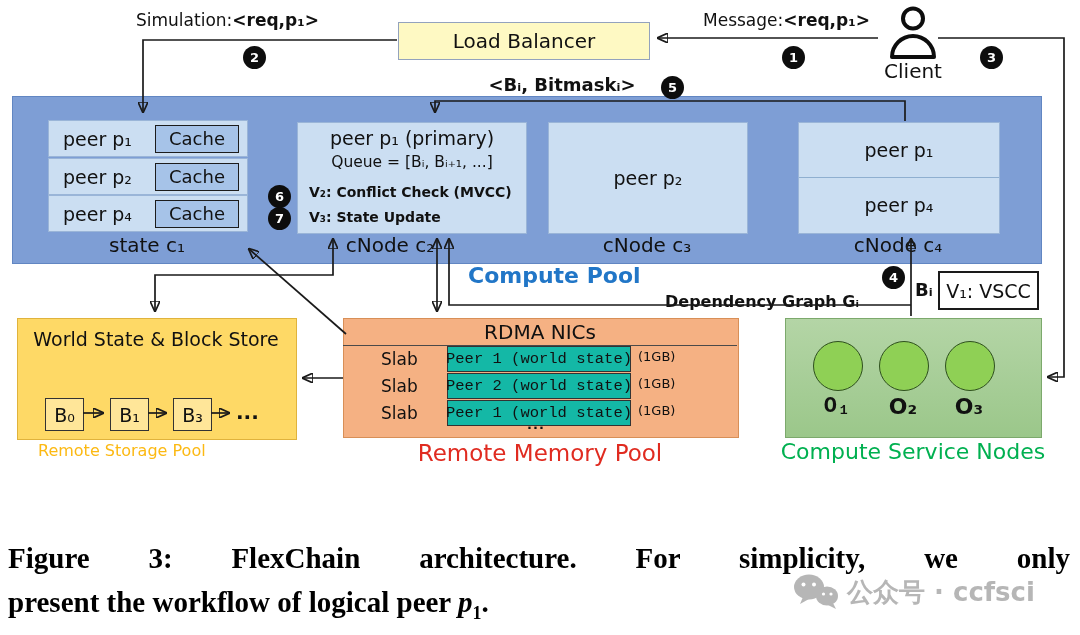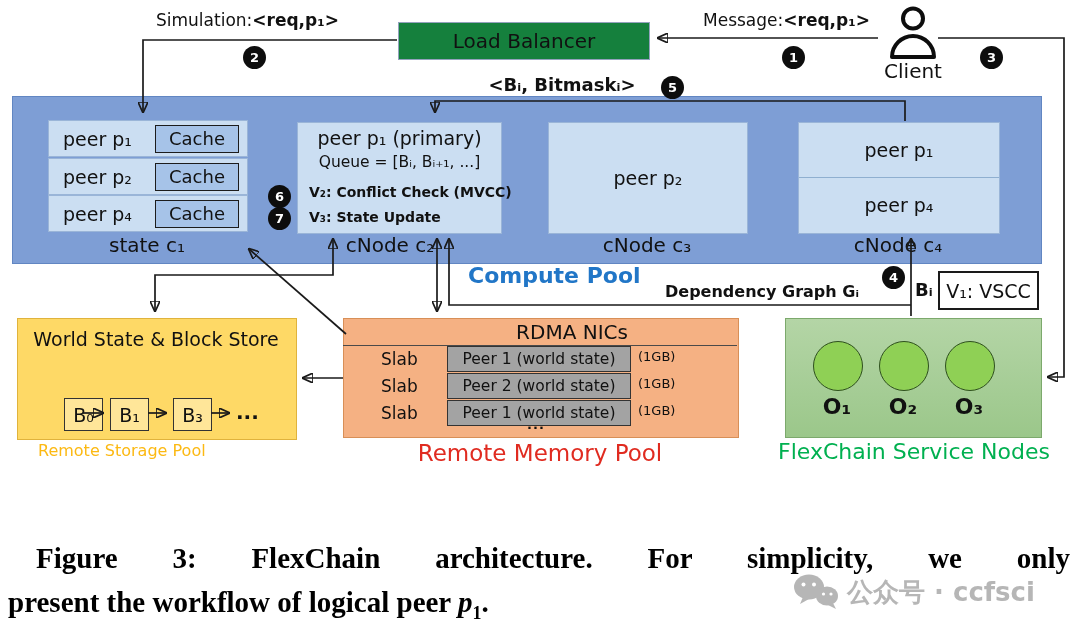--- a/index.html
+++ b/index.html
@@ -7,70 +7,70 @@
           font-family:"DejaVu Sans","Liberation Sans",sans-serif;color:#111;}
   .abs{position:absolute;}
   .nowrap{white-space:nowrap;}
   .ctr{text-align:center;}
   
   svg.wires{position:absolute;left:0;top:0;width:1080px;height:635px;z-index:5;pointer-events:none;}
   svg.wires path, svg.wires line{stroke:#1a1a1a;stroke-width:1.7;fill:none;}
   
   .toplabel{font-size:17px;line-height:1.15;}
   .toplabel b{font-weight:700;}
-  .lb-box{left:398px;top:22px;width:250px;height:36px;background:#15803d;border:1px solid #93a2bd;
+  .lb-box{left:398px;top:22px;width:250px;height:36px;background:#fef9c3;border:1px solid #93a2bd;
           display:flex;align-items:center;justify-content:center;font-size:20px;z-index:2;}
   .badge{width:23px;height:23px;border-radius:50%;background:#0d0d0d;color:#fff;display:flex;
          align-items:center;justify-content:center;font-size:13px;font-weight:700;z-index:10;}
   .bitmask{font-size:18px;font-weight:700;}
   .client-lbl{font-size:20px;}
   
   .pool{left:12px;top:96px;width:1028px;height:166px;background:#7e9ed5;border:1.5px solid #6186c2;z-index:1;}
   .nodebox{position:absolute;background:#cbdef2;border:1px solid #9ab5d8;z-index:2;}
   .peer-row{position:absolute;left:48px;width:198px;height:35px;background:#cbdef2;border:1px solid #9ab5d8;
             display:flex;align-items:center;z-index:2;}
   .peer-row .ptxt{font-size:19px;margin-left:14px;flex:0 0 auto;white-space:nowrap;}
   .cache{margin-left:auto;margin-right:8px;width:82px;height:26px;background:#a6c3e8;border:1.5px solid #1c1c1c;
          display:flex;align-items:center;justify-content:center;font-size:18px;}
   .cnode-lbl{font-size:20px;z-index:2;}
   .c2-title{font-size:19px;}
   .c2-queue{font-size:15.5px;}
   .c2-step{font-size:14px;font-weight:600;white-space:nowrap;}
   .pool-lbl{font-size:22px;font-weight:600;color:#2176c7;z-index:2;}
-  .depgraph{font-size:16px;font-weight:700;z-index:2;}
+  .depgraph{font-size:16px;font-weight:700;z-index:2;margin-top:10px;}
   .bi-lbl{font-size:18px;font-weight:700;z-index:6;}
   .vscc{left:938px;top:271px;width:97px;height:35px;background:#fff;border:2px solid #1a1a1a;
         display:flex;align-items:center;justify-content:center;font-size:19px;z-index:2;}
   
   .storage{left:17px;top:318px;width:278px;height:120px;background:#fed966;border:1px solid #e0b33c;z-index:1;}
   .storage-title{font-size:19px;z-index:2;}
   .blk{position:absolute;width:37px;height:31px;background:#ffe699;border:1.5px solid #333;
        display:flex;align-items:center;justify-content:center;font-size:19px;z-index:2;}
   .chain-dots{font-size:20px;font-weight:700;z-index:2;}
   .storage-lbl{font-size:16px;color:#fcb913;z-index:2;}
   
   .memory{left:343px;top:318px;width:394px;height:118px;background:#f5b183;border:1px solid #d88f57;z-index:1;}
   .rdma-title{font-size:20px;z-index:2;}
   .rdma-div{left:343px;top:345px;width:394px;height:0;border-top:1.5px solid #4a4a4a;z-index:2;}
   .slab-lbl{font-size:17px;z-index:2;}
-  .slab-box{position:absolute;left:447px;width:182px;height:24px;background:#a3a3a3;border:1.5px solid #333;
-            display:flex;align-items:center;justify-content:center;font-size:15.5px;z-index:2;white-space:nowrap;}
+  .slab-box{position:absolute;left:447px;width:182px;height:24px;background:#14b8a6;border:1.5px solid #333;
+            display:flex;align-items:center;justify-content:center;font-size:15.5px;z-index:2;white-space:nowrap;font-family:Liberation Mono, monospace;}
   .gb-lbl{font-size:13px;z-index:2;}
   .mem-dots{font-size:13px;font-weight:700;letter-spacing:1px;z-index:2;}
   .memory-lbl{font-size:23px;color:#e02b20;z-index:2;}
   
   .ordering{left:785px;top:318px;width:255px;height:118px;background:linear-gradient(#b4d5a6,#9bc78a);
             border:1px solid #7ca96c;z-index:1;}
   .onode{position:absolute;width:48px;height:48px;border-radius:50%;background:#8fd055;border:1.5px solid #2e4f1e;z-index:2;}
   .onode-lbl{font-size:22px;font-weight:600;z-index:2;}
   .ordering-lbl{font-size:22px;color:#00b050;z-index:2;}
   
   .caption{left:8px;top:536px;width:1062px;font-family:"Liberation Serif","DejaVu Serif",serif;
            font-weight:700;font-size:29px;line-height:44px;color:#000;z-index:2;}
-  .caption .l1{text-align:justify;text-align-last:justify;margin-left:28px;}
+  .caption .l1{text-align:justify;text-align-last:justify;}
   .caption i{font-family:"Liberation Serif","DejaVu Serif",serif;}
   .caption sub{font-size:0.62em;}
   
   .watermark{left:793px;top:574px;display:flex;align-items:center;gap:8px;color:#b6b6b6;font-size:26px;z-index:3;white-space:nowrap;font-weight:bold;}
 </style>
 </head>
 <body>
 
 <div class="canvas">
 
@@ -83,21 +83,21 @@
   <div class="peer-row" style="top:158px;">
     <span class="ptxt">peer p₂</span>
     <span class="cache">Cache</span>
   </div>
   <div class="peer-row" style="top:195px;">
     <span class="ptxt">peer p₄</span>
     <span class="cache">Cache</span>
   </div>
   <div class="abs cnode-lbl ctr nowrap" style="left:47px;top:233px;width:200px;">state c₁</div>
 
-  <div class="nodebox" style="left:297px;top:122px;width:203px;height:110px;">
+  <div class="nodebox" style="left:297px;top:122px;width:203px;height:110px;padding-left:25px;">
     <div class="abs c2-title ctr nowrap" style="left:0;top:4px;width:100%;">peer p₁ (primary)</div>
     <div class="abs c2-queue ctr nowrap" style="left:0;top:30px;width:100%;">Queue = [Bᵢ, Bᵢ₊₁, ...]</div>
     <div class="abs c2-step" style="left:11px;top:61px;">V₂: Conflict Check (MVCC)</div>
     <div class="abs c2-step" style="left:11px;top:86px;">V₃: State Update</div>
   </div>
   <div class="abs cnode-lbl ctr nowrap" style="left:290px;top:233px;width:200px;">cNode c₂</div>
 
   <div class="nodebox" style="left:548px;top:122px;width:198px;height:110px;display:flex;align-items:center;justify-content:center;font-size:19px;">
     <span>peer p₂</span>
   </div>
@@ -106,49 +106,49 @@
   <div class="nodebox" style="left:798px;top:122px;width:200px;height:110px;">
     <div style="height:54px;display:flex;align-items:center;justify-content:center;font-size:19px;border-bottom:1.5px solid #8fafd0;">peer p₁</div>
     <div style="height:54px;display:flex;align-items:center;justify-content:center;font-size:19px;">peer p₄</div>
   </div>
   <div class="abs cnode-lbl ctr nowrap" style="left:798px;top:233px;width:200px;">cNode c₄</div>
 
   <div class="abs lb-box nowrap">Load Balancer</div>
 
   <div class="abs storage"></div>
   <div class="abs storage-title ctr nowrap" style="left:17px;top:328px;width:278px;">World State &amp; Block Store</div>
-  <div class="blk" style="left:45px;top:398px;margin-left:19px;">B₀</div>
+  <div class="blk" style="left:45px;top:398px;">B₀</div>
   <div class="blk" style="left:110px;top:398px;">B₁</div>
   <div class="blk" style="left:173px;top:398px;">B₃</div>
   <div class="abs chain-dots nowrap" style="left:236px;top:400px;">...</div>
   <div class="abs storage-lbl nowrap" style="left:38px;top:441px;">Remote Storage Pool</div>
 
   <div class="abs memory"></div>
-  <div class="abs rdma-title ctr nowrap" style="left:343px;top:320px;width:394px;margin-left:32px;">RDMA NICs</div>
+  <div class="abs rdma-title ctr nowrap" style="left:343px;top:320px;width:394px;">RDMA NICs</div>
   <div class="abs rdma-div"></div>
   <div class="abs slab-lbl nowrap" style="left:381px;top:349px;">Slab</div>
   <div class="slab-box" style="top:346px;">Peer 1 (world state)</div>
   <div class="abs gb-lbl nowrap" style="left:638px;top:349px;">(1GB)</div>
   <div class="abs slab-lbl nowrap" style="left:381px;top:376px;">Slab</div>
   <div class="slab-box" style="top:373px;">Peer 2 (world state)</div>
   <div class="abs gb-lbl nowrap" style="left:638px;top:376px;">(1GB)</div>
   <div class="abs slab-lbl nowrap" style="left:381px;top:403px;">Slab</div>
   <div class="slab-box" style="top:400px;">Peer 1 (world state)</div>
   <div class="abs gb-lbl nowrap" style="left:638px;top:403px;">(1GB)</div>
   <div class="abs mem-dots nowrap" style="left:527px;top:417px;">...</div>
   <div class="abs memory-lbl ctr nowrap" style="left:343px;top:440px;width:394px;">Remote Memory Pool</div>
 
   <div class="abs ordering"></div>
   <div class="onode" style="left:813px;top:341px;"></div>
   <div class="onode" style="left:879px;top:341px;"></div>
   <div class="onode" style="left:945px;top:341px;"></div>
-  <div class="abs onode-lbl ctr nowrap" style="left:813px;top:394px;width:48px;">O₁</div>
+  <div class="abs onode-lbl ctr nowrap" style="left:813px;top:394px;width:48px;font-family:Liberation Mono, monospace;">O₁</div>
   <div class="abs onode-lbl ctr nowrap" style="left:879px;top:394px;width:48px;">O₂</div>
   <div class="abs onode-lbl ctr nowrap" style="left:945px;top:394px;width:48px;">O₃</div>
-  <div class="abs ordering-lbl ctr nowrap" style="left:778px;top:439px;width:270px;">FlexChain Service Nodes</div>
+  <div class="abs ordering-lbl ctr nowrap" style="left:778px;top:439px;width:270px;">Compute Service Nodes</div>
 
   <svg class="wires" viewBox="0 0 1080 635">
     <defs>
       <marker id="arr" viewBox="0 0 11 10" refX="10" refY="5" markerWidth="11" markerHeight="10" markerUnits="userSpaceOnUse" orient="auto-start-reverse">
         <path d="M0,0 L11,5 L0,10 Z" fill="#1a1a1a" stroke="none"></path>
       </marker>
     </defs>
     <path d="M397,40 H143 V112" marker-end="url(#arr)"></path>
     <path d="M878,38 H658" marker-end="url(#arr)"></path>
     <path d="M938,38 H1064 V377 H1048" marker-end="url(#arr)"></path>
@@ -157,21 +157,21 @@
     <path d="M449,239 V305 H911" marker-start="url(#arr)"></path>
     <path d="M911,316 V239" marker-end="url(#arr)"></path>
     <path d="M333,239 V275 H155 V311" marker-start="url(#arr)" marker-end="url(#arr)"></path>
     <path d="M346,334 L249,249" marker-end="url(#arr)"></path>
     <path d="M343,378 H303" marker-end="url(#arr)"></path>
     <path d="M83,413 H103" marker-end="url(#arr)"></path>
     <path d="M148,413 H166" marker-end="url(#arr)"></path>
     <path d="M211,413 H229" marker-end="url(#arr)"></path>
   </svg>
 
-  <div class="abs toplabel nowrap" style="left:156px;top:11px;z-index:6;"><span>Simulation:</span><b>&lt;req,p₁&gt;</b></div>
+  <div class="abs toplabel nowrap" style="left:136px;top:11px;z-index:6;"><span>Simulation:</span><b>&lt;req,p₁&gt;</b></div>
   <div class="abs toplabel nowrap" style="left:703px;top:11px;z-index:6;"><span>Message:</span><b>&lt;req,p₁&gt;</b></div>
   <div class="abs bitmask ctr nowrap" style="left:477px;top:74px;width:170px;z-index:6;">&lt;Bᵢ, Bitmaskᵢ&gt;</div>
 
   <svg class="abs" style="left:885px;top:5px;z-index:6;" width="56" height="56" viewBox="0 0 56 56">
     <circle cx="28" cy="13.5" r="10" fill="none" stroke="#0d0d0d" stroke-width="4"></circle>
     <path d="M7,52 A21,21 0 0 1 49,52 Z" fill="none" stroke="#0d0d0d" stroke-width="4" stroke-linejoin="round"></path>
   </svg>
   <div class="abs client-lbl ctr nowrap" style="left:880px;top:59px;width:66px;z-index:6;">Client</div>
 
   <div class="abs badge" style="left:782px;top:46px;">1</div>

